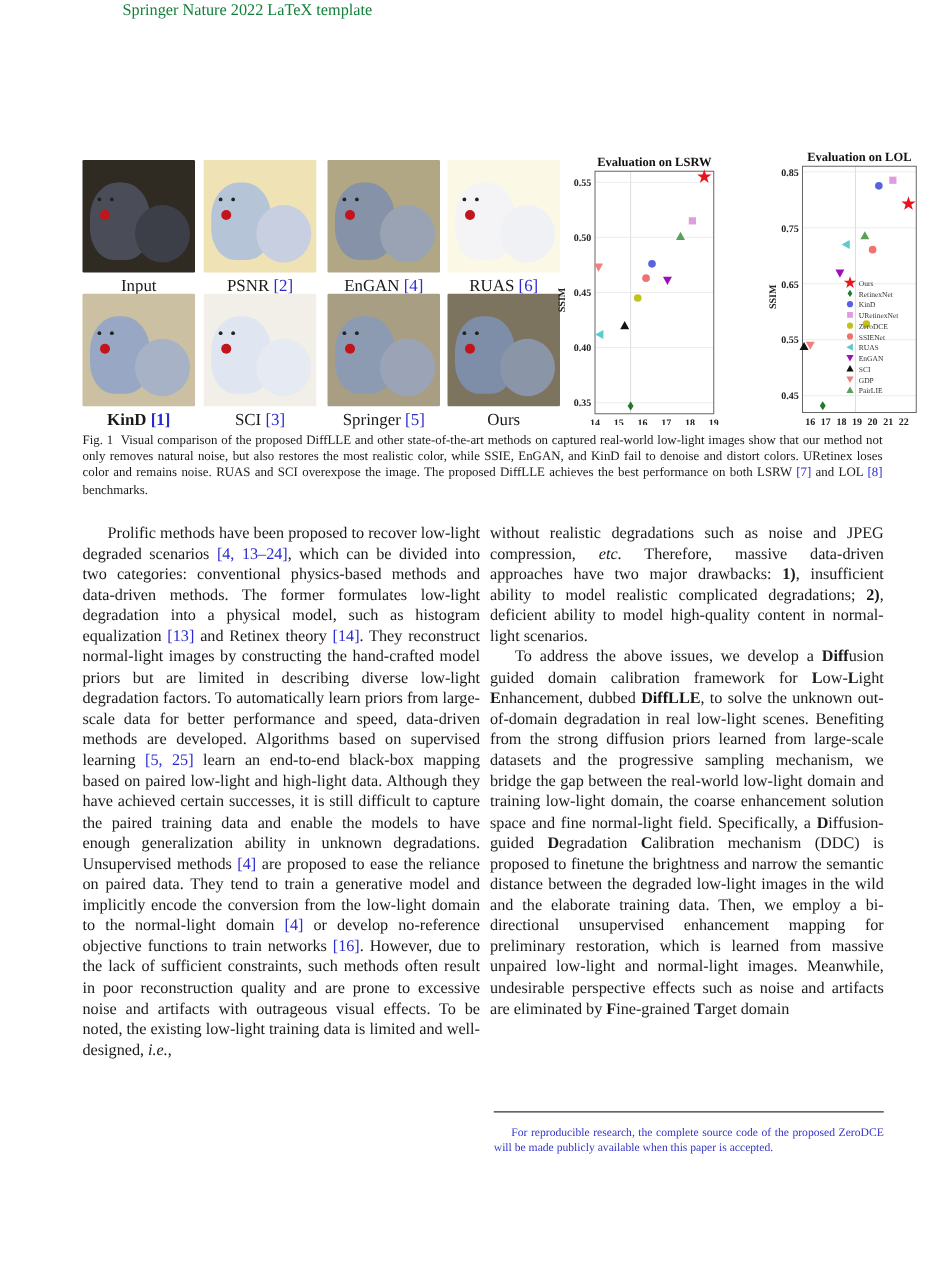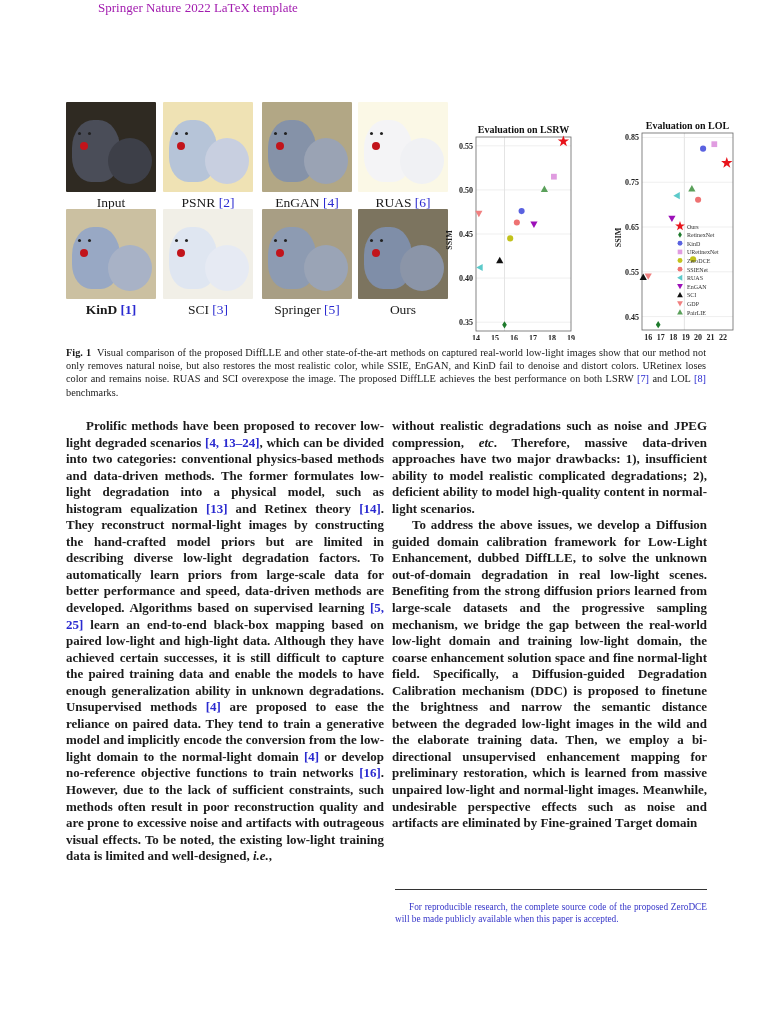--- a/index.html
+++ b/index.html
@@ -1,32 +1,32 @@
 <!DOCTYPE html>
 <html><head>
 <meta charset="utf-8">
 <style>
   html, body { margin:0; padding:0; background:#ffffff; }
   body { width:760px; height:1023px; position:relative; overflow:hidden;
          font-family:"DejaVu Serif","Liberation Serif",serif; color:#1a1a1a; }
-  .header { position:absolute; left:98px; top:0px; font-size:13px; color:#a21caf; font-family:"Liberation Serif",serif; }
-  .figure { position:absolute; left:66px; top:102px; width:640px; height:220px; }
+  .header { position:absolute; left:98px; top:0px; font-size:13px; color:#15803d; font-family:"Liberation Serif",serif; }
+  .figure { position:absolute; left:66px; top:128px; width:640px; height:220px; }
   .thumb { position:absolute; width:90px; height:90px; border-radius:1px; overflow:hidden; }
   .thumb .toy1 { position:absolute; left:6px; top:18px; width:48px; height:62px; border-radius:45% 45% 40% 40%; }
   .thumb .toy2 { position:absolute; left:42px; top:36px; width:44px; height:46px; border-radius:50%; }
   .thumb .mouth { position:absolute; left:14px; top:40px; width:8px; height:8px; border-radius:50%; background:#c2141b; }
   .thumb .eye { position:absolute; width:3px; height:3px; background:#222; border-radius:50%; }
   .thumb-label { position:absolute; width:100px; text-align:center; font-size:13.5px; font-family:"Liberation Serif",serif; }
   .cite { color:#2a2ad0; }
   .chart { position:absolute; }
   .chart svg text { font-family:"Liberation Serif",serif; }
   .caption { position:absolute; left:66px; top:346px; width:640px; font-size:10.3px; line-height:13.2px; text-align:justify;
              font-family:"Liberation Serif",serif; }
-  .caption b { font-weight:bold; }
-  .col { position:absolute; width:318px; font-size:12.95px; line-height:16.55px; text-align:justify; font-family:"Liberation Serif",serif;font-weight:bold; }
+  .caption b { font-weight:normal; }
+  .col { position:absolute; width:318px; font-size:12.95px; line-height:16.55px; text-align:justify; font-family:"Liberation Serif",serif; }
   .col p { margin:0; text-indent:20px; }
   .col p.noindent { text-indent:0; }
   .footrule { position:absolute; left:395px; top:889px; width:312px; height:1px; background:#333; }
   .footnote { position:absolute; left:395px; top:902px; width:312px; font-size:9.3px; line-height:11.5px; color:#3535c8;
               text-align:justify; text-indent:14px; font-family:"Liberation Serif",serif; }
 </style>
 </head>
 <body>
 
 <div class="header">Springer Nature 2022 LaTeX template</div>

